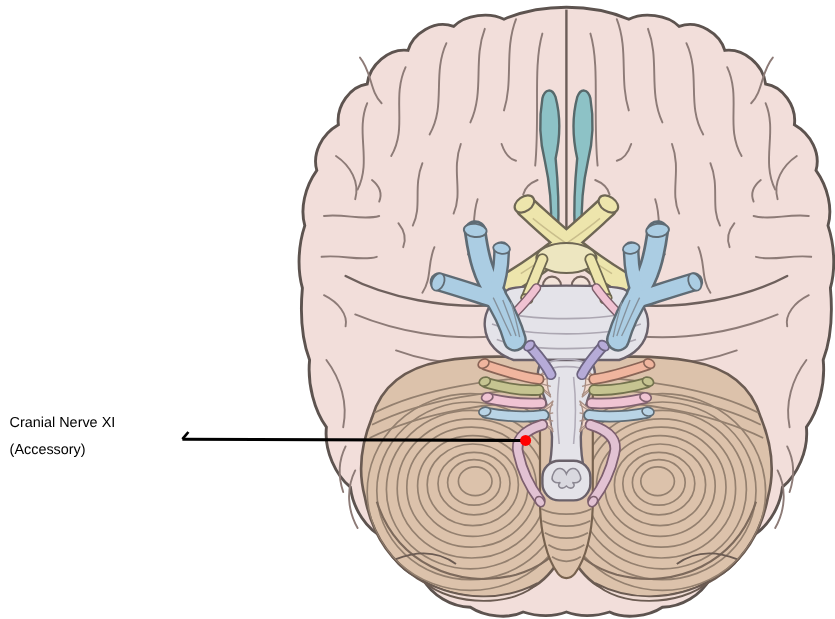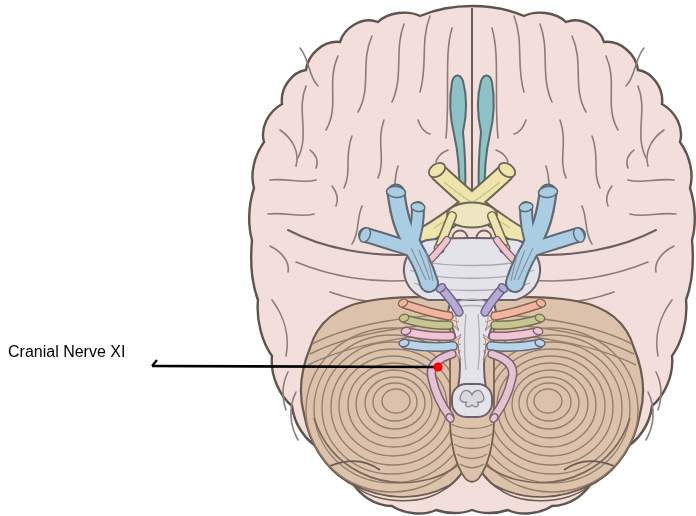--- a/index.html
+++ b/index.html
@@ -1,20 +1,20 @@
 <!DOCTYPE html>
 <html><head>
 <meta charset="utf-8">
 <style>
   html,body{margin:0;padding:0;background:#ffffff;}
   body{width:696px;height:516px;position:relative;overflow:hidden;
        font-family:"Liberation Sans", sans-serif;}
   #stage{position:absolute;left:0;top:0;width:696px;height:516px;}
   .callout{position:absolute;left:8px;top:341px;color:#000;
-           font-size:16px;line-height:22px;white-space:nowrap;}
+           font-size:12px;line-height:22px;white-space:nowrap;}
   .callout span{display:block;}
   svg .ln{fill:none;}
   svg .tube{fill:none;stroke-linecap:round;}
 </style>
 </head>
 <body>
 
 <svg id="stage" viewBox="0 0 696 516" width="696" height="516" xmlns="http://www.w3.org/2000/svg">
 
   <path stroke="#5d534f" stroke-width="2.4" d="M472 6 C492 6 510 10 524 16 C536 10 556 12 566 22 C582 16 600 28 604 42
@@ -231,13 +231,14 @@
 
   <g>
     <path fill="none" stroke-width="2.2" d="M157 360 L152 366" stroke="#000000"></path>
     <line stroke-width="2.6" x1="152" y1="366" x2="438" y2="367" stroke="#000000"></line>
     <circle cx="438" cy="367" r="4.6" fill="#ff0000"></circle>
   </g>
 </svg>
 
 <div class="callout">
   <span>Cranial Nerve XI</span>
+  <span>(Accessory)</span>
 </div>
 
 </body></html>

